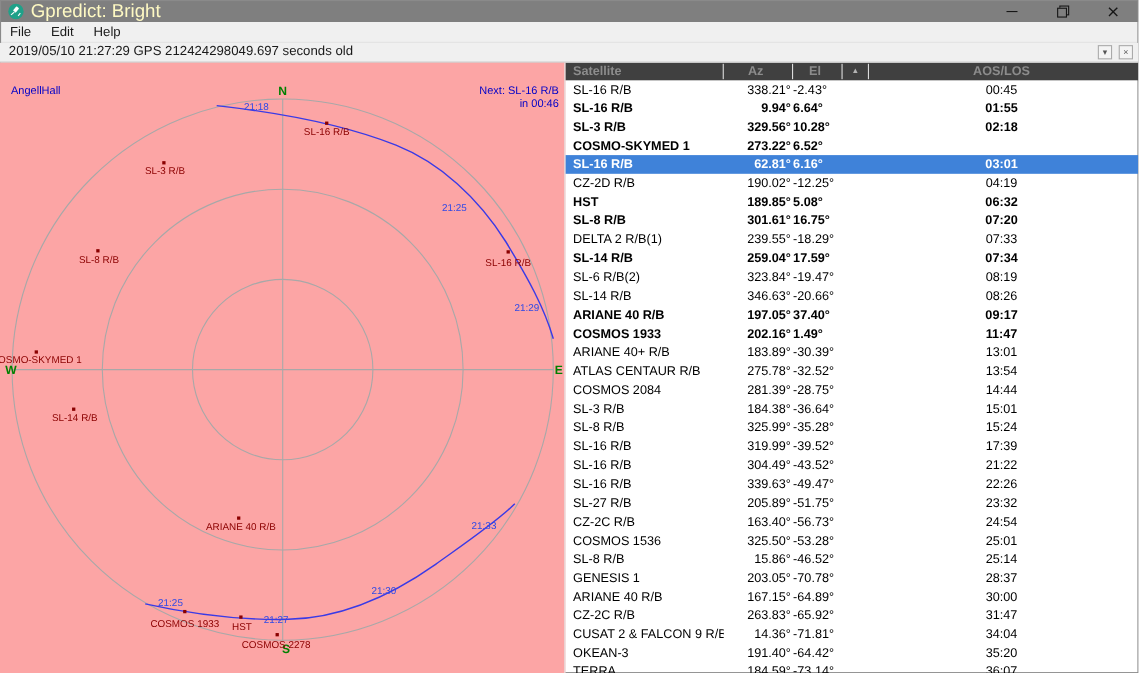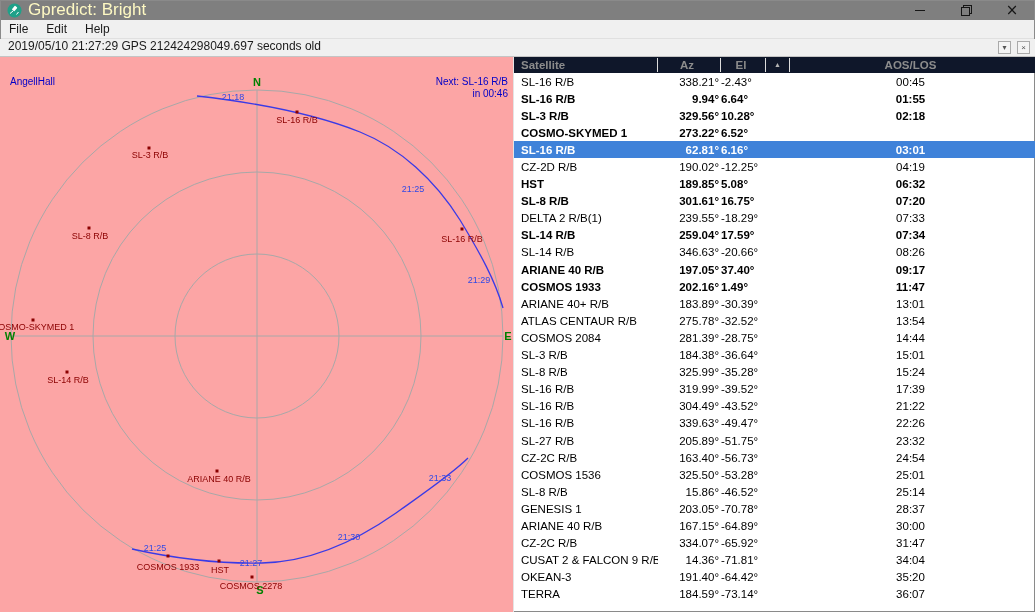--- a/index.html
+++ b/index.html
@@ -27,21 +27,21 @@
             display:flex;align-items:center;justify-content:center;font-size:8px;color:#555;box-sizing:border-box;}
   .mini-btn.opts{right:24px;}
   .mini-btn.close{right:5px;}
   
   .content{position:relative;height:555px;}
   .plot-panel{position:absolute;left:0;top:0;width:514px;height:555px;background:#fca5a5;
               border-right:1px solid #e4e4e4;box-sizing:border-box;}
   .plot-panel svg{display:block;}
   
   .table-panel{position:absolute;left:514px;top:0;width:521px;height:555px;overflow:hidden;font-size:11.5px;color:#000;}
-  .thead{display:flex;height:16px;align-items:center;font-weight:bold;color:#8c8c8c;background:#0f172a;}
+  .thead{display:flex;height:16px;align-items:center;font-weight:bold;color:#8c8c8c;background:#404040;}
   .thead .hc{border-right:1px solid #dcdcdc;box-sizing:border-box;height:14px;line-height:14px;}
   .cell-sat{width:144px;padding-left:7px;box-sizing:border-box;text-align:left;overflow:hidden;white-space:nowrap;}
   .cell-az{width:63px;text-align:right;padding-right:2px;box-sizing:border-box;}
   .cell-el{width:45px;text-align:left;padding-right:2px;box-sizing:border-box;}
   .cell-sort{width:24px;text-align:center;box-sizing:border-box;font-size:7px;color:#b4b4b4;}
   .cell-aos{flex:1;text-align:center;padding-right:4px;box-sizing:border-box;}
   .thead .cell-az,.thead .cell-el{text-align:center;padding-right:4px;}
   .row{display:flex;height:17.1px;align-items:center;white-space:nowrap;}
   .row.up{font-weight:bold;}
   .row.selected{background:#3f82d9;color:#fff;font-weight:bold;}
@@ -212,20 +212,27 @@
             <span class="cell-aos">07:33</span>
           </div>
           <div class="row up">
             <span class="cell-sat">SL-14 R/B</span>
             <span class="cell-az">259.04°</span>
             <span class="cell-el">17.59°</span>
             <span class="cell-sort"></span>
             <span class="cell-aos">07:34</span>
           </div>
           <div class="row">
+            <span class="cell-sat">SL-6 R/B(2)</span>
+            <span class="cell-az">323.84°</span>
+            <span class="cell-el">-19.47°</span>
+            <span class="cell-sort"></span>
+            <span class="cell-aos">08:19</span>
+          </div>
+          <div class="row">
             <span class="cell-sat">SL-14 R/B</span>
             <span class="cell-az">346.63°</span>
             <span class="cell-el">-20.66°</span>
             <span class="cell-sort"></span>
             <span class="cell-aos">08:26</span>
           </div>
           <div class="row up">
             <span class="cell-sat">ARIANE 40 R/B</span>
             <span class="cell-az">197.05°</span>
             <span class="cell-el">37.40°</span>
@@ -332,21 +339,21 @@
           </div>
           <div class="row">
             <span class="cell-sat">ARIANE 40 R/B</span>
             <span class="cell-az">167.15°</span>
             <span class="cell-el">-64.89°</span>
             <span class="cell-sort"></span>
             <span class="cell-aos">30:00</span>
           </div>
           <div class="row">
             <span class="cell-sat">CZ-2C R/B</span>
-            <span class="cell-az">334.07°</span>
+            <span class="cell-az">263.83°</span>
             <span class="cell-el">-65.92°</span>
             <span class="cell-sort"></span>
             <span class="cell-aos">31:47</span>
           </div>
           <div class="row">
             <span class="cell-sat">CUSAT 2 &amp; FALCON 9 R/B</span>
             <span class="cell-az">14.36°</span>
             <span class="cell-el">-71.81°</span>
             <span class="cell-sort"></span>
             <span class="cell-aos">34:04</span>

